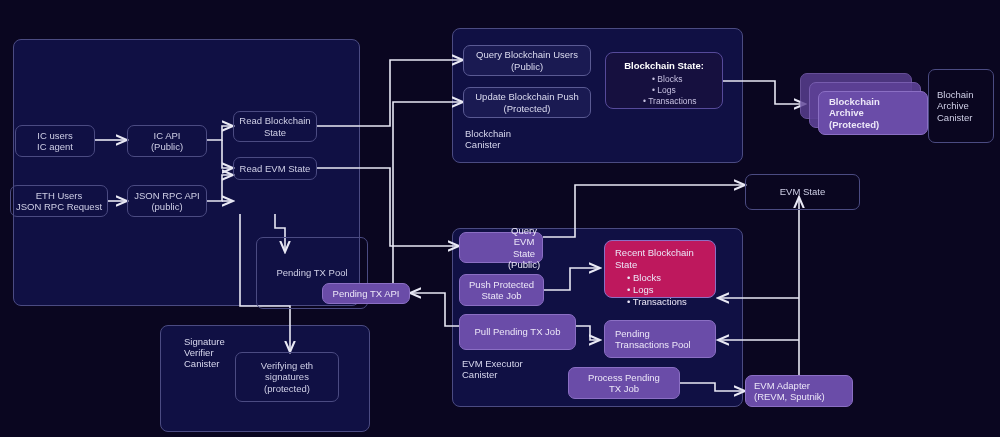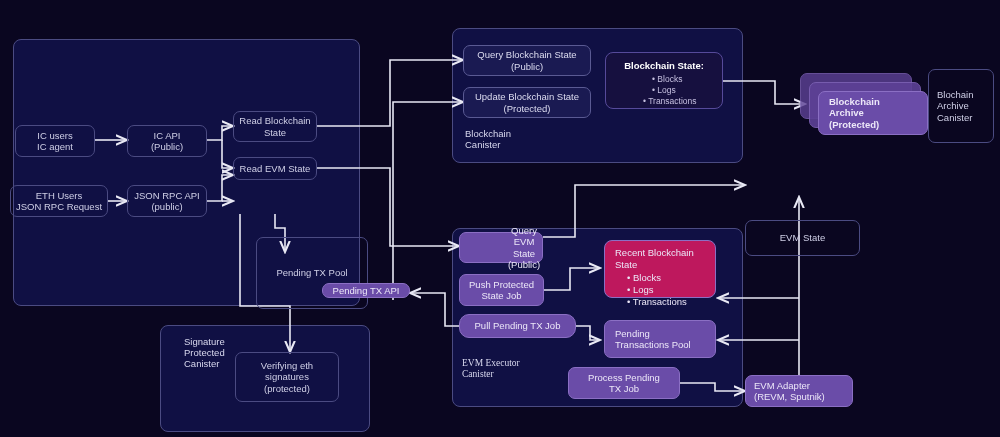--- a/index.html
+++ b/index.html
@@ -34,26 +34,26 @@
 
 <div id="root">
 
   <div class="panel" style="left:13px;top:39px;width:345px;height:265px;"></div>
 
   <div class="panel" style="left:452px;top:28px;width:289px;height:133px;"></div>
   <div class="panel-label" style="left:465px;top:128px;">Blockchain
 Canister</div>
 
   <div class="panel" style="left:452px;top:228px;width:289px;height:177px;"></div>
-  <div class="panel-label" style="left:462px;top:358px;font-family:Liberation Serif, serif;">EVM Executor
+  <div class="panel-label" style="left:462px;top:358px;">EVM Executor
 Canister</div>
 
   <div class="panel" style="left:160px;top:325px;width:208px;height:105px;"></div>
   <div class="panel-label" style="left:184px;top:336px;">Signature
-Protected
+Verifier
 Canister</div>
 
   <svg class="wires">
     <defs>
       <marker id="ah" markerWidth="8" markerHeight="8" refX="7" refY="4" orient="auto">
         <path d="M0,1 L7,4 L0,7" fill="none" stroke="#e8e8f4" stroke-width="1.3"></path>
       </marker>
     </defs>
 
     <path class="w" d="M95,140 H127" marker-end="url(#ah)"></path>
@@ -102,56 +102,56 @@
   <div class="nodebox plain" style="left:127px;top:125px;width:80px;height:32px;white-space:pre-line;">IC API
 (Public)</div>
   <div class="nodebox plain" style="left:127px;top:185px;width:80px;height:32px;white-space:pre-line;">JSON RPC API
 (public)</div>
 
   <div class="nodebox plain" style="left:233px;top:111px;width:84px;height:31px;white-space:pre-line;">Read Blockchain
 State</div>
   <div class="nodebox plain" style="left:233px;top:157px;width:84px;height:23px;white-space:pre-line;">Read EVM State</div>
 
   <div class="nodebox plain" style="left:256px;top:237px;width:112px;height:72px;white-space:pre-line;">Pending TX Pool</div>
-  <div class="nodebox purple" style="left:322px;top:283px;width:88px;height:15px;white-space:pre-line;">Pending TX API</div>
+  <div class="nodebox purple" style="left:322px;top:283px;width:88px;height:21px;white-space:pre-line;">Pending TX API</div>
 
   <div class="nodebox plain" style="left:235px;top:352px;width:104px;height:50px;white-space:pre-line;">Verifying eth
 signatures
 (protected)</div>
 
-  <div class="nodebox" style="left:463px;top:45px;width:128px;height:31px;white-space:pre-line;">Query Blockchain State
+  <div class="nodebox" style="left:463px;top:45px;width:128px;height:31px;white-space:pre-line;">Query Blockchain Users
 (Public)</div>
-  <div class="nodebox" style="left:463px;top:87px;width:128px;height:31px;white-space:pre-line;">Update Blockchain State
+  <div class="nodebox" style="left:463px;top:87px;width:128px;height:31px;white-space:pre-line;">Update Blockchain Push
 (Protected)</div>
 
   <div class="statebox" style="left:605px;top:52px;width:118px;height:57px;">
     <div class="t">Blockchain State:</div>
     <ul>
       <li>Blocks</li>
       <li>Logs</li>
       <li style="margin-left:-9px;">Transactions</li>
     </ul>
   </div>
 
   <div class="stackcard purple-dim" style="left:800px;top:73px;width:110px;height:44px;opacity:.8;"></div>
   <div class="stackcard purple-dim" style="left:809px;top:82px;width:110px;height:44px;opacity:.9;"></div>
   <div class="nodebox purple" style="left:818px;top:91px;width:110px;height:44px;white-space:pre-line;font-weight:bold;text-align:left;justify-content:flex-start;padding-left:10px;">Blockchain
 Archive
 (Protected)</div>
   <div class="nodebox plain" style="left:928px;top:69px;width:66px;height:74px;white-space:pre-line;text-align:left;justify-content:flex-start;padding-left:8px;">Blochain
 Archive
 Canister</div>
 
-  <div class="nodebox plain" style="left:745px;top:174px;width:115px;height:36px;white-space:pre-line;margin-top:46px;">EVM State</div>
+  <div class="nodebox plain" style="left:745px;top:174px;width:115px;height:36px;white-space:pre-line;">EVM State</div>
 
   <div class="nodebox purple" style="left:459px;top:232px;width:84px;height:31px;white-space:pre-line;padding-left:48px;">Query EVM State
 (Public)</div>
   <div class="nodebox purple" style="left:459px;top:274px;width:85px;height:32px;white-space:pre-line;">Push Protected
 State Job</div>
-  <div class="nodebox purple" style="left:459px;top:314px;width:117px;height:24px;white-space:pre-line;border-radius:10px;">Pull Pending TX Job</div>
+  <div class="nodebox purple" style="left:459px;top:314px;width:117px;height:36px;white-space:pre-line;">Pull Pending TX Job</div>
 
   <div class="recent" style="left:604px;top:240px;width:112px;height:58px;">
     <div class="t" style="white-space:pre-line;">Recent Blockchain
 State</div>
     <ul>
       <li>Blocks</li>
       <li>Logs</li>
       <li>Transactions</li>
     </ul>
   </div>

